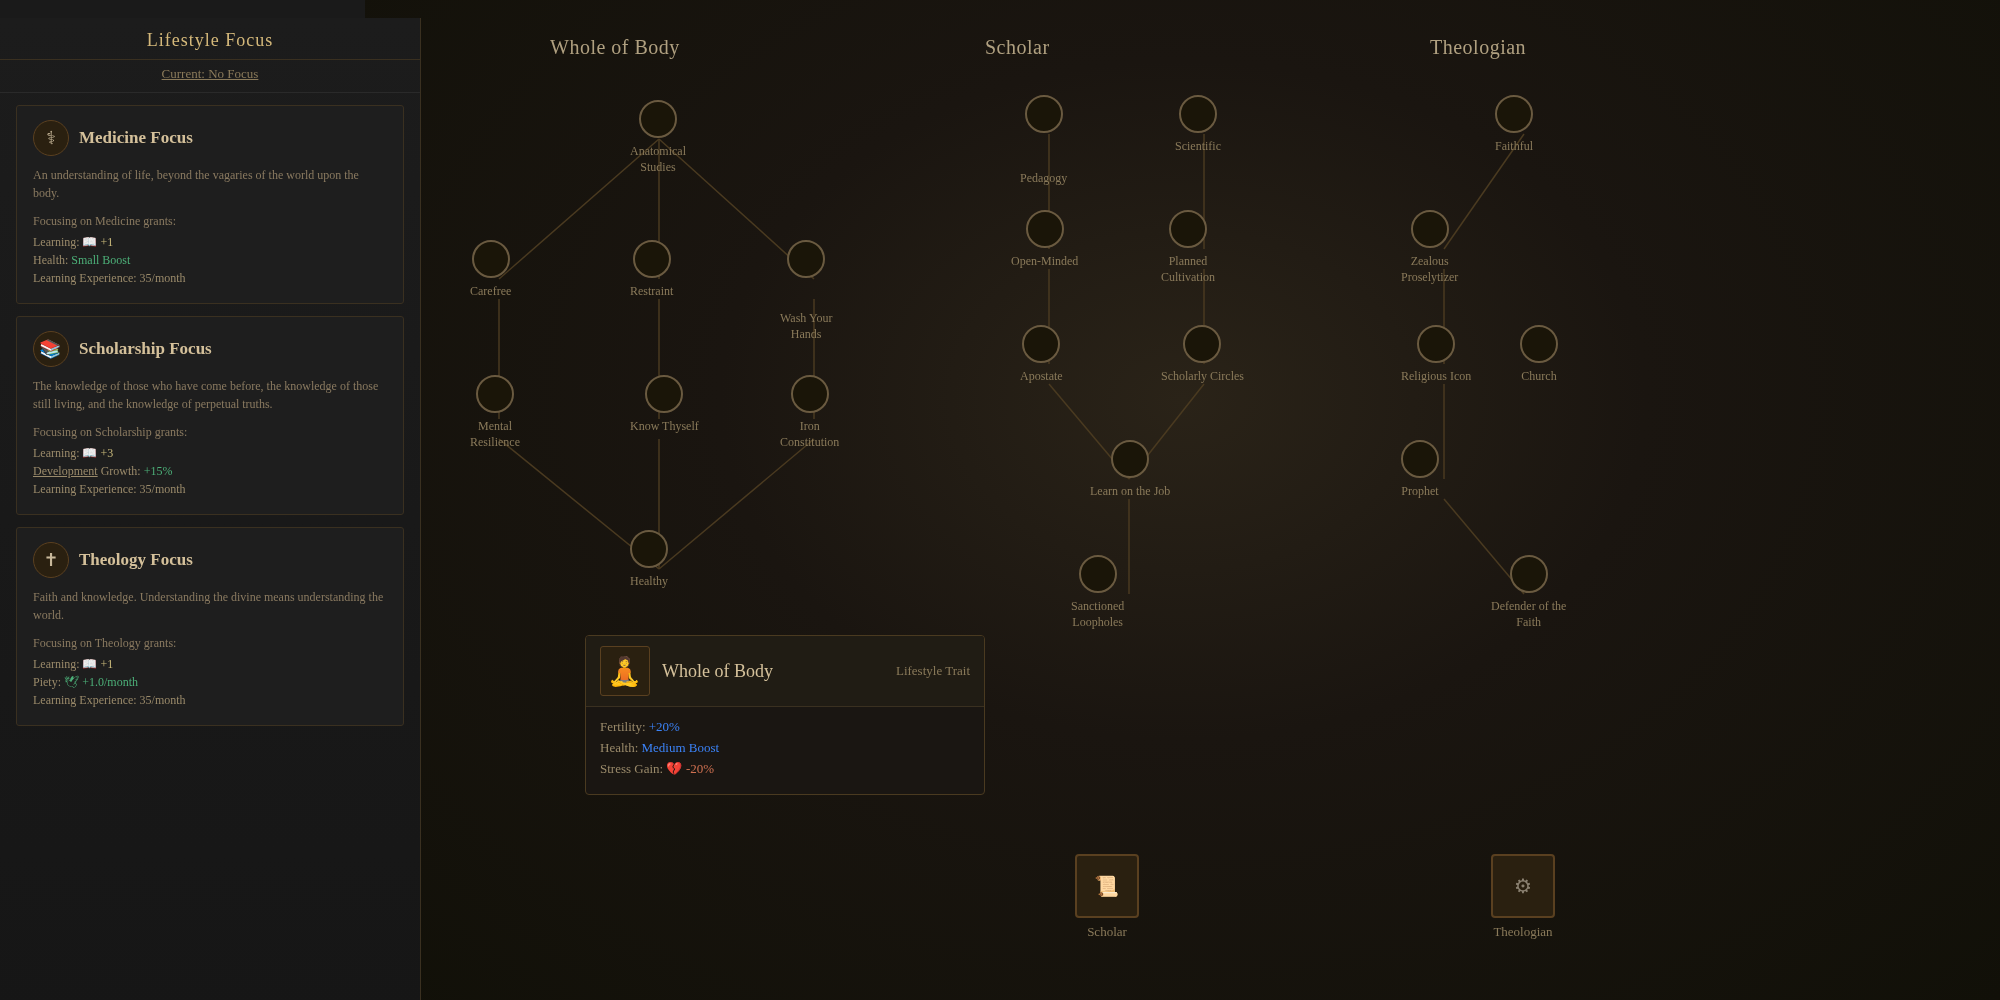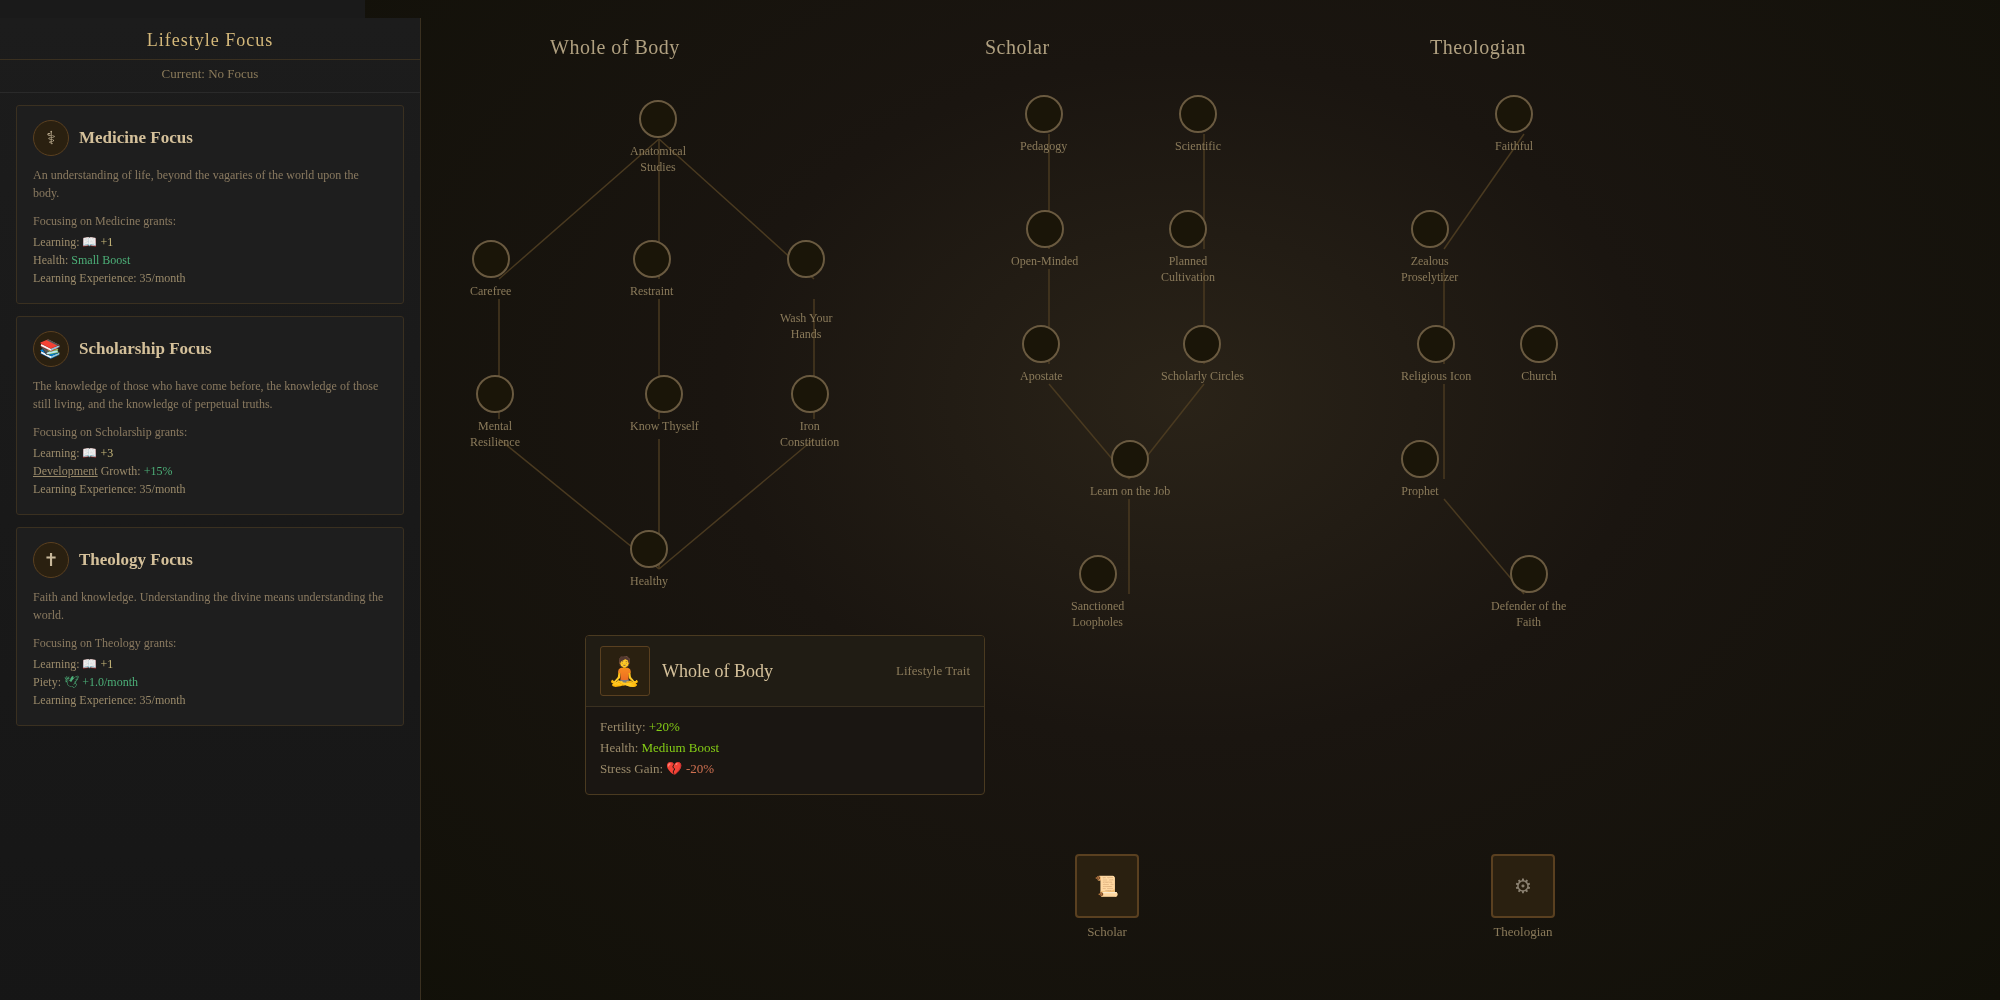--- a/index.html
+++ b/index.html
@@ -43,20 +43,21 @@
       letter-spacing: 1px;
       border-bottom: 1px solid #3a3020;
     }
 
     .sidebar-current {
       text-align: center;
       padding: 6px 18px 10px;
       font-size: 13px;
       color: #8a7a5a;
       border-bottom: 1px solid #2a2a2a;
+      text-decoration: underline;
     }
 
     .focus-card {
       margin: 12px 16px;
       padding: 14px 16px;
       background: #1e1e1e;
       border: 1px solid #3a3020;
       border-radius: 3px;
     }
 
@@ -232,21 +233,21 @@
       padding: 12px 14px;
     }
 
     .tooltip-stat {
       font-size: 13px;
       margin-bottom: 5px;
       color: #9a8a6a;
     }
 
     .tooltip-stat .green {
-      color: #84cc16;
+      color: #3b82f6;
     }
 
     .tooltip-stat .red {
       color: #cf7050;
     }
 
     
     .bottom-icon {
       position: absolute;
       bottom: 60px;
@@ -409,21 +410,21 @@
   <div class="skill-node" style="left: 415px; top: 375px;">
     <div class="node-circle"></div>
     <div class="node-label">Iron<br>Constitution</div>
   </div>
 
   <div class="skill-node" style="left: 265px; top: 530px;">
     <div class="node-circle"></div>
     <div class="node-label">Healthy</div>
   </div>
 
-  <div class="skill-node" style="left: 655px; top: 95px;">
+  <div class="skill-node" style="left: 655px; top: 95px; gap: 32px;">
     <div class="node-circle"></div>
     <div class="node-label">Pedagogy</div>
   </div>
 
   <div class="skill-node" style="left: 810px; top: 95px;">
     <div class="node-circle"></div>
     <div class="node-label">Scientific</div>
   </div>
 
   <div class="skill-node" style="left: 646px; top: 210px;">

